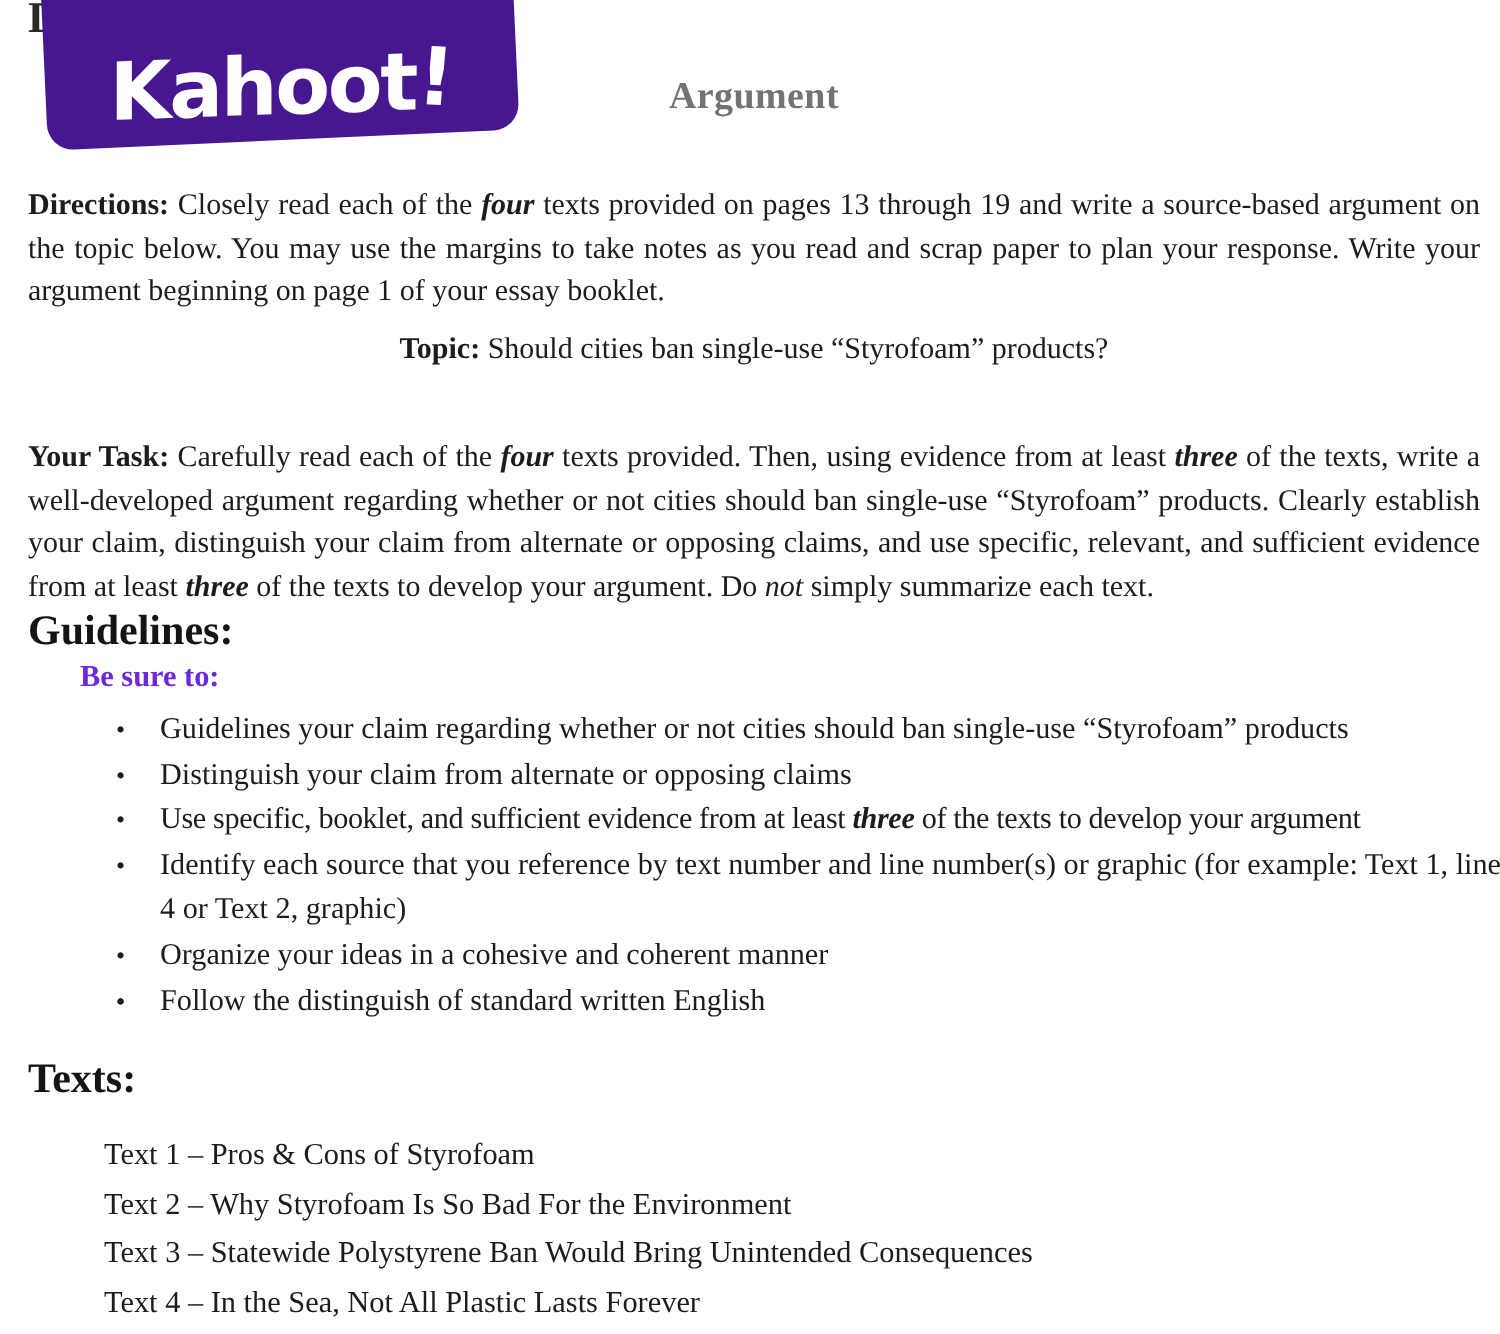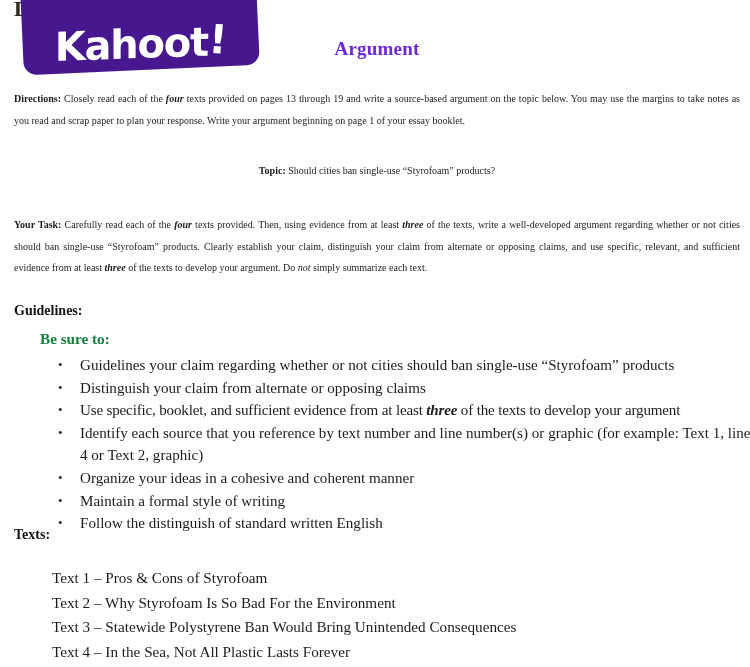--- a/index.html
+++ b/index.html
@@ -49,59 +49,59 @@
   
   .doc-title {
     position: absolute;
     left: 0;
     top: 38px;
     width: 726px;
     text-align: center;
     font-size: 19px;
     font-weight: bold;
     letter-spacing: 0.2px;
-    color: #6d28d9;
+    color: #737373;
   }
 
   
   .para {
     position: absolute;
     width: 726px;
-    font-size: 10px;
+    font-size: 15px;
     line-height: 21.5px;
     text-align: justify;
     text-justify: inter-word;
     color: #1c1c1c;
   }
   .para.p-directions { top: 78px; }
   .para.p-topic      { top: 150px; text-align: center; }
   .para.p-task       { top: 204px; }
 
   .lead { font-weight: bold; }
   .em-bold-italic { font-weight: bold; font-style: italic; }
   .em-italic { font-style: italic; }
 
   
   .section-head {
     position: absolute;
     left: 0;
-    font-size: 14px;
+    font-size: 21px;
     font-weight: bold;
     color: #141414;
   }
   .guidelines-head { top: 303px; }
   .texts-head      { top: 527px; }
 
   .subhead {
     position: absolute;
     left: 26px;
     top: 330px;
     font-size: 15.2px;
     font-weight: bold;
-    color: #15803d;
+    color: #6d28d9;
   }
 
   .bullets {
     position: absolute;
     left: 38px;
     top: 354px;
     width: 700px;
     margin: 0;
     padding: 0;
     list-style: none;
@@ -224,21 +224,21 @@
       <li class="tight">
         <span class="bullet-dot">•</span><span>Use specific, booklet, and sufficient evidence from at least </span><span class="em-bold-italic">three</span><span> of the texts to develop your argument</span>
       </li>
       <li>
         <span class="bullet-dot">•</span><span>Identify each source that you reference by text number and line number(s) or graphic (for example: Text 1, line 4 or Text 2, graphic)</span>
       </li>
       <li>
         <span class="bullet-dot">•</span><span>Organize your ideas in a cohesive and coherent manner</span>
       </li>
       <li>
-        <span class="bullet-dot">•</span><span>Maintain a formal style of writing</span>
+        <span class="bullet-dot">•</span>
       </li>
       <li>
         <span class="bullet-dot">•</span><span>Follow the distinguish of standard written English</span>
       </li>
     </ul>
 
     <div class="section-head texts-head">Texts:</div>
 
     <ul class="texts-list">
       <li>Text 1 – Pros &amp; Cons of Styrofoam</li>

